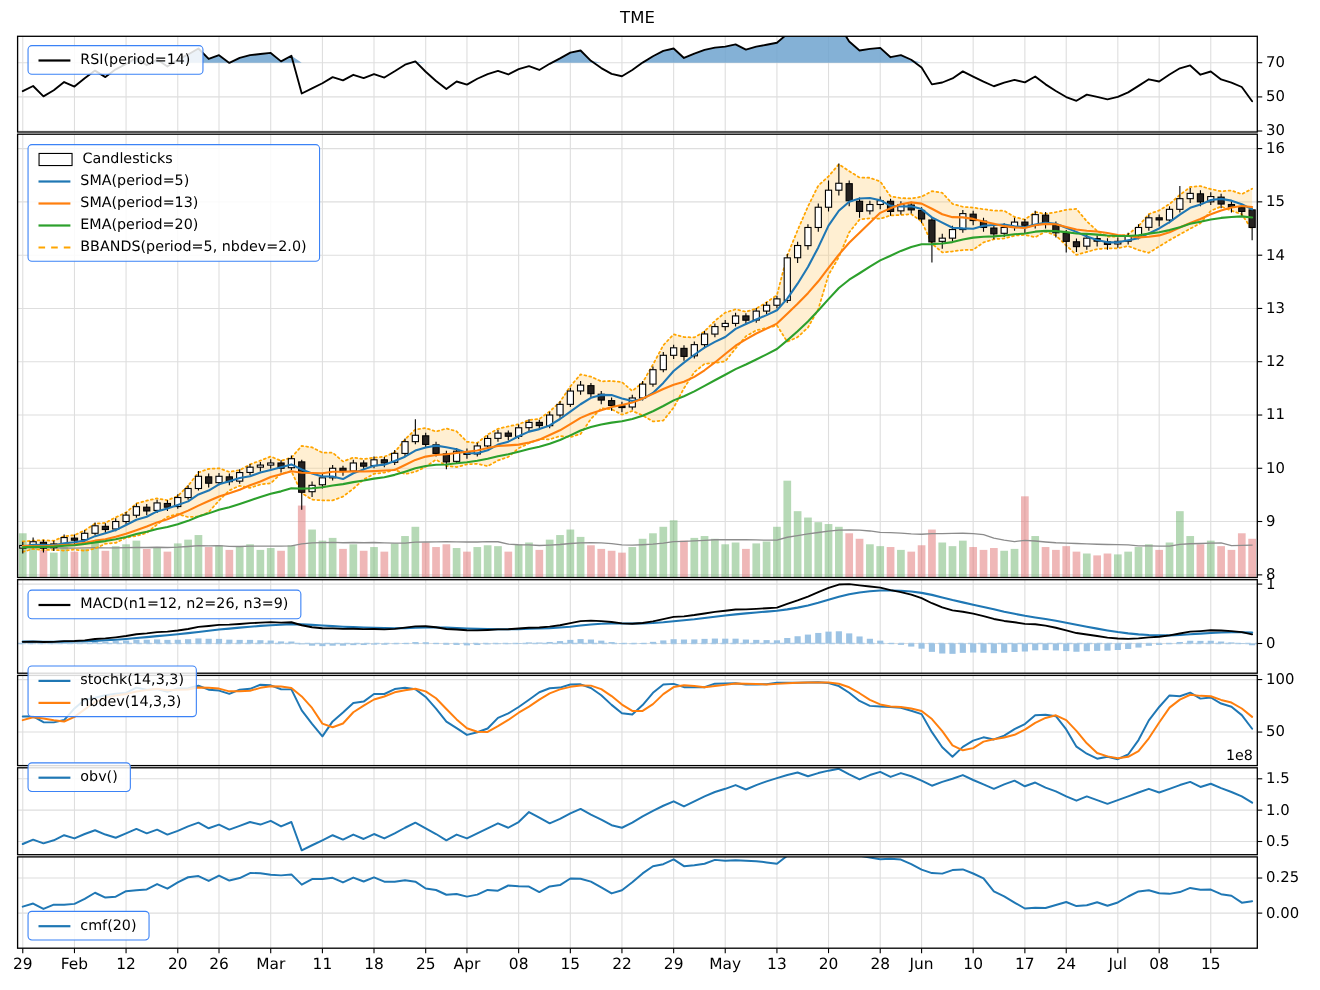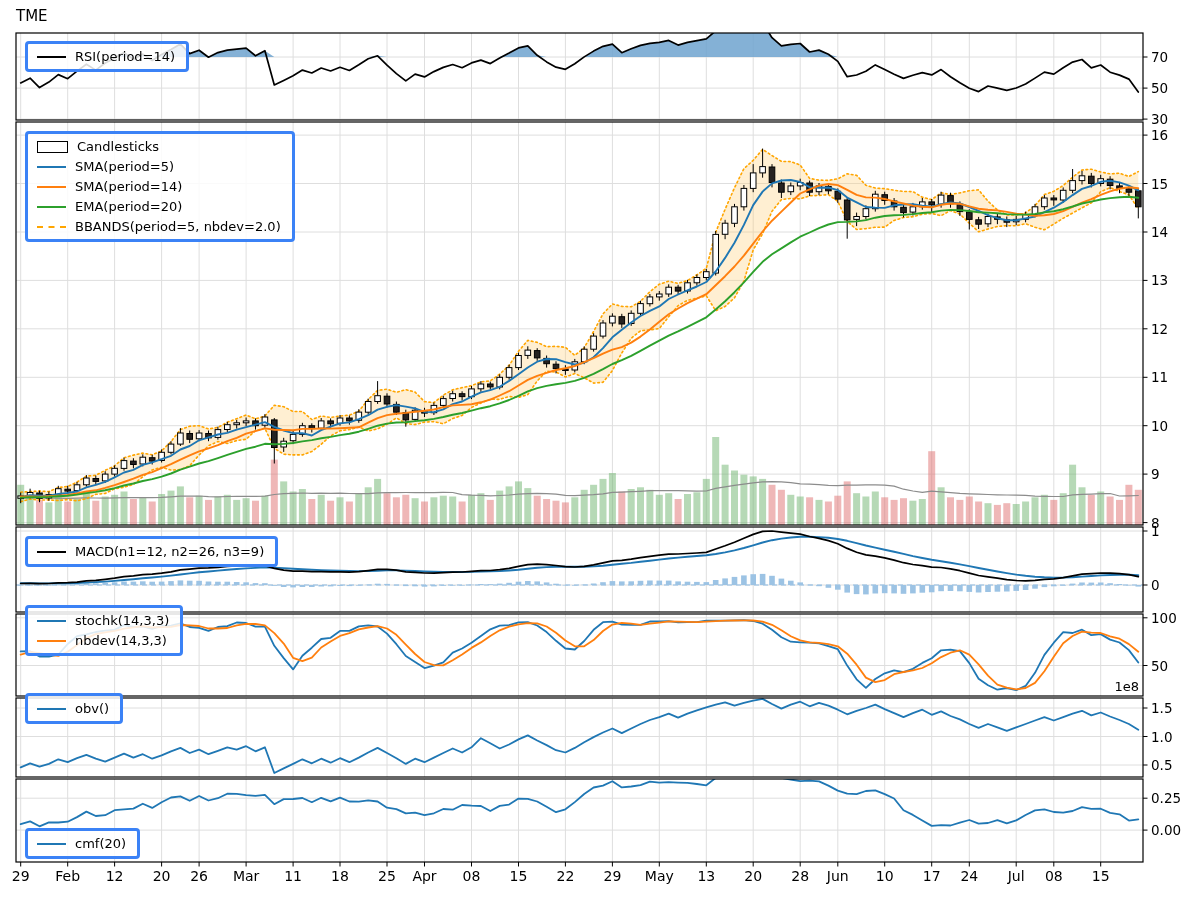--- a/index.html
+++ b/index.html
@@ -1,21 +1,21 @@
 <!DOCTYPE html>
 <html><head>
 <meta charset="utf-8">
 <style>
   html,body{margin:0;padding:0;background:#ffffff;}
   #fig{position:relative;width:1200px;height:900px;background:#fff;
        font-family:"DejaVu Sans",sans-serif;overflow:hidden;}
-  #chart-title{position:absolute;top:7px;left:16px;width:1127px;
+  #chart-title{position:absolute;top:7px;left:16px;width:1127px;text-align:center;
        font-size:15px;color:#000;}
   svg{position:absolute;left:0;top:0;}
-  .legend{position:absolute;background:rgba(255,255,255,0.85);border:3px solid #3b82f6;
+  .legend{position:absolute;background:rgba(255,255,255,0.85);border:1px solid #3b82f6;
        border-radius:4px;padding:5px 11px 5px 9px;display:flex;flex-direction:column;
        gap:5px;font-size:13px;color:#000;z-index:5;}
   .legend-item{display:flex;align-items:center;gap:9px;white-space:nowrap;}
   .sw{width:29px;flex:0 0 29px;height:0;}
   .sw-line{border-top:2.6px solid #000;}
   .sw-dash{border-top:2.6px dashed #000;}
   .sw-candle{height:10px;background:#fff;border:1.4px solid #000;}
 </style>
 </head>
 <body>
@@ -883,21 +883,21 @@
         <div class="legend-item">
           <span class="sw sw-candle"></span>
           <span>Candlesticks</span>
         </div>
         <div class="legend-item">
           <span class="sw sw-line" style="border-top-color: rgb(31, 119, 180);"></span>
           <span>SMA(period=5)</span>
         </div>
         <div class="legend-item">
           <span class="sw sw-line" style="border-top-color: rgb(255, 127, 14);"></span>
-          <span>SMA(period=14)</span>
+          <span>SMA(period=13)</span>
         </div>
         <div class="legend-item">
           <span class="sw sw-line" style="border-top-color: rgb(44, 160, 44);"></span>
           <span>EMA(period=20)</span>
         </div>
         <div class="legend-item">
           <span class="sw sw-dash" style="border-top-color: rgb(255, 165, 0);"></span>
           <span>BBANDS(period=5, nbdev=2.0)</span>
         </div>
       </div>

